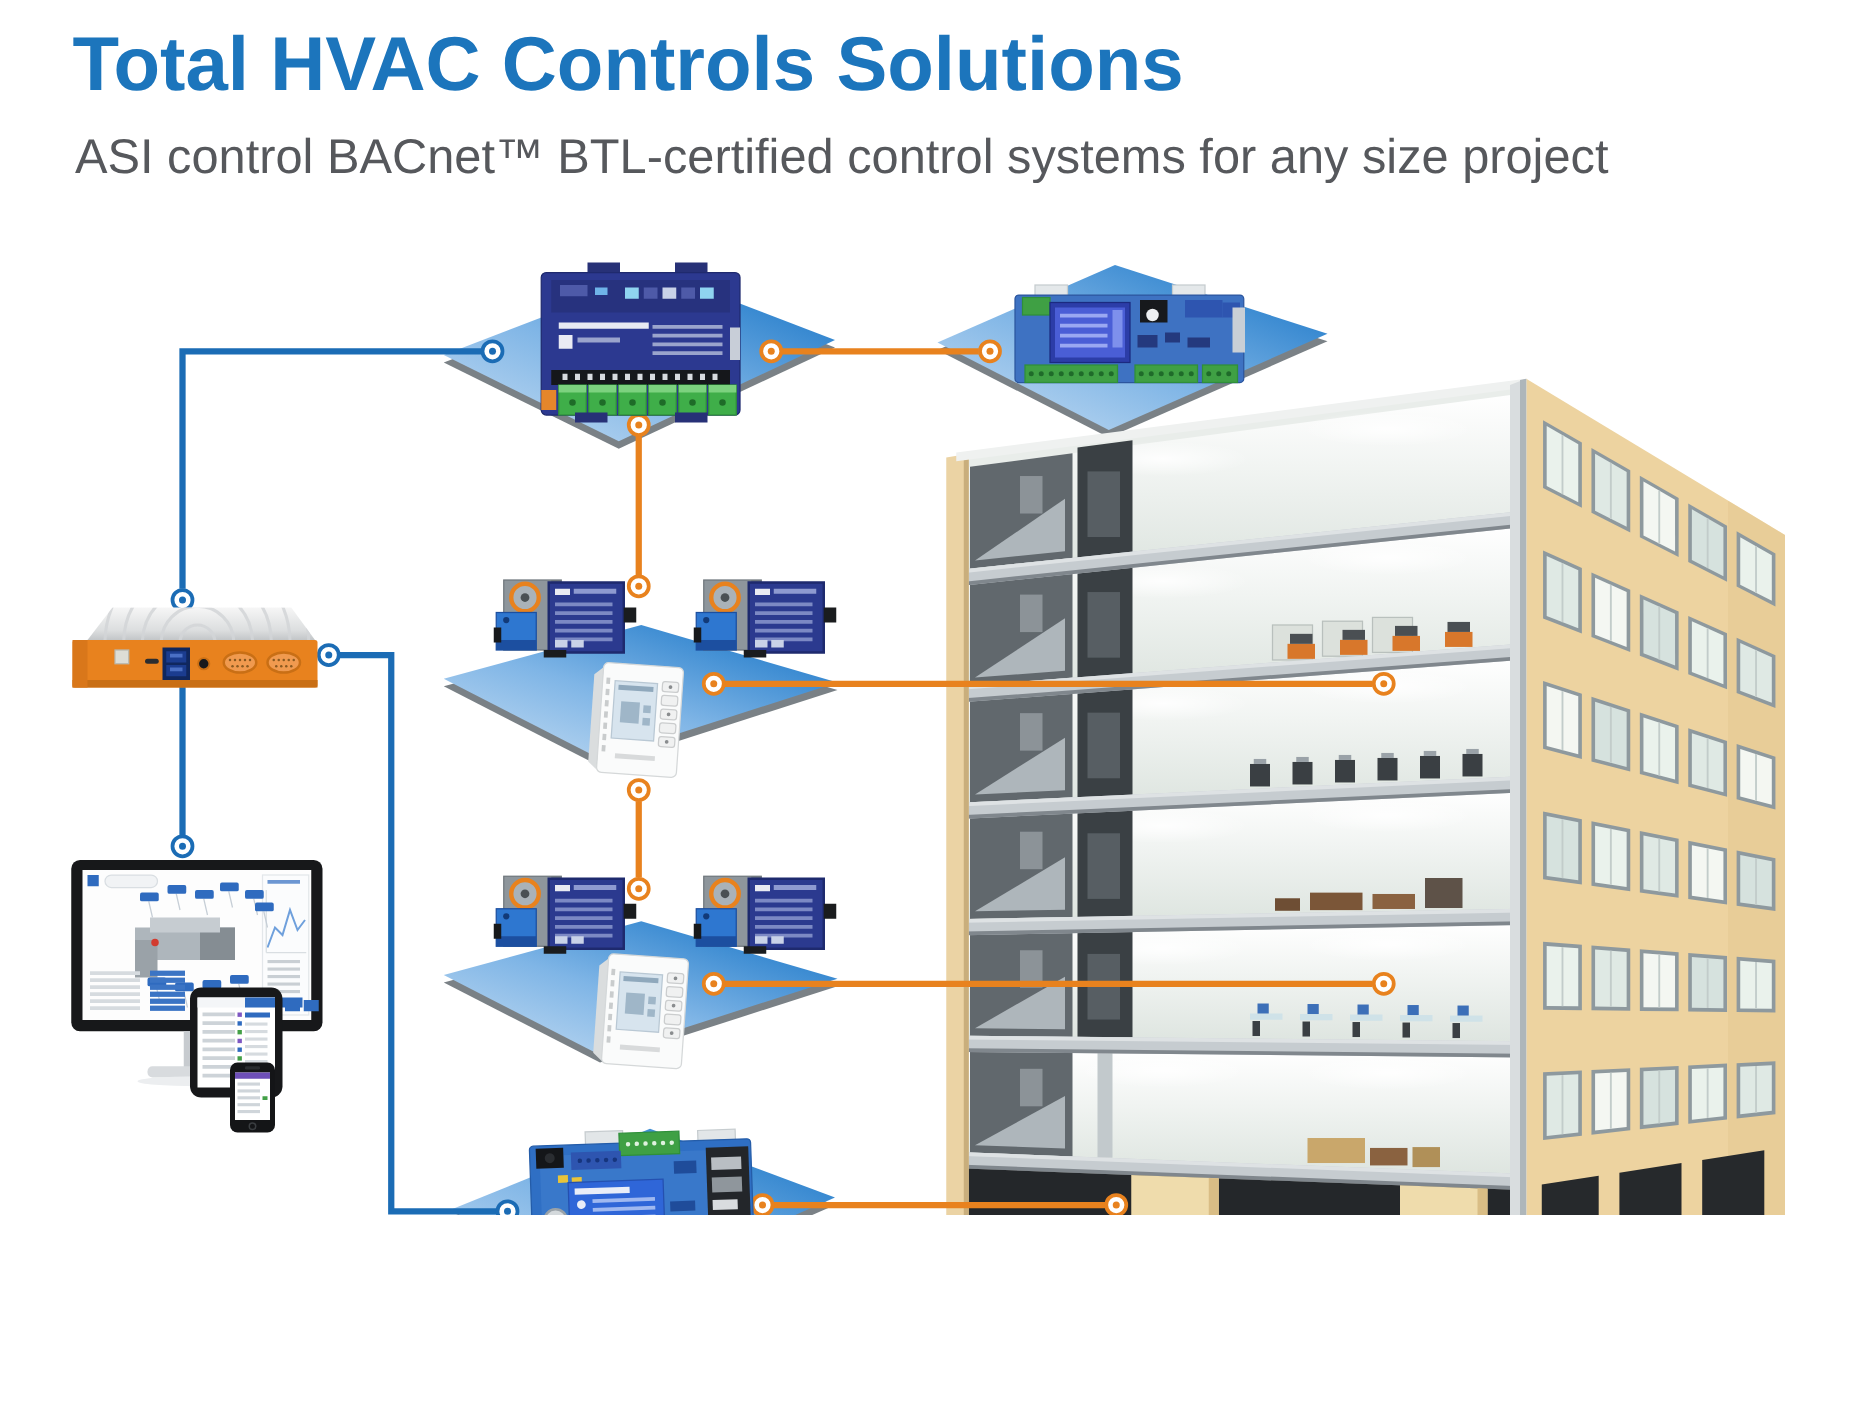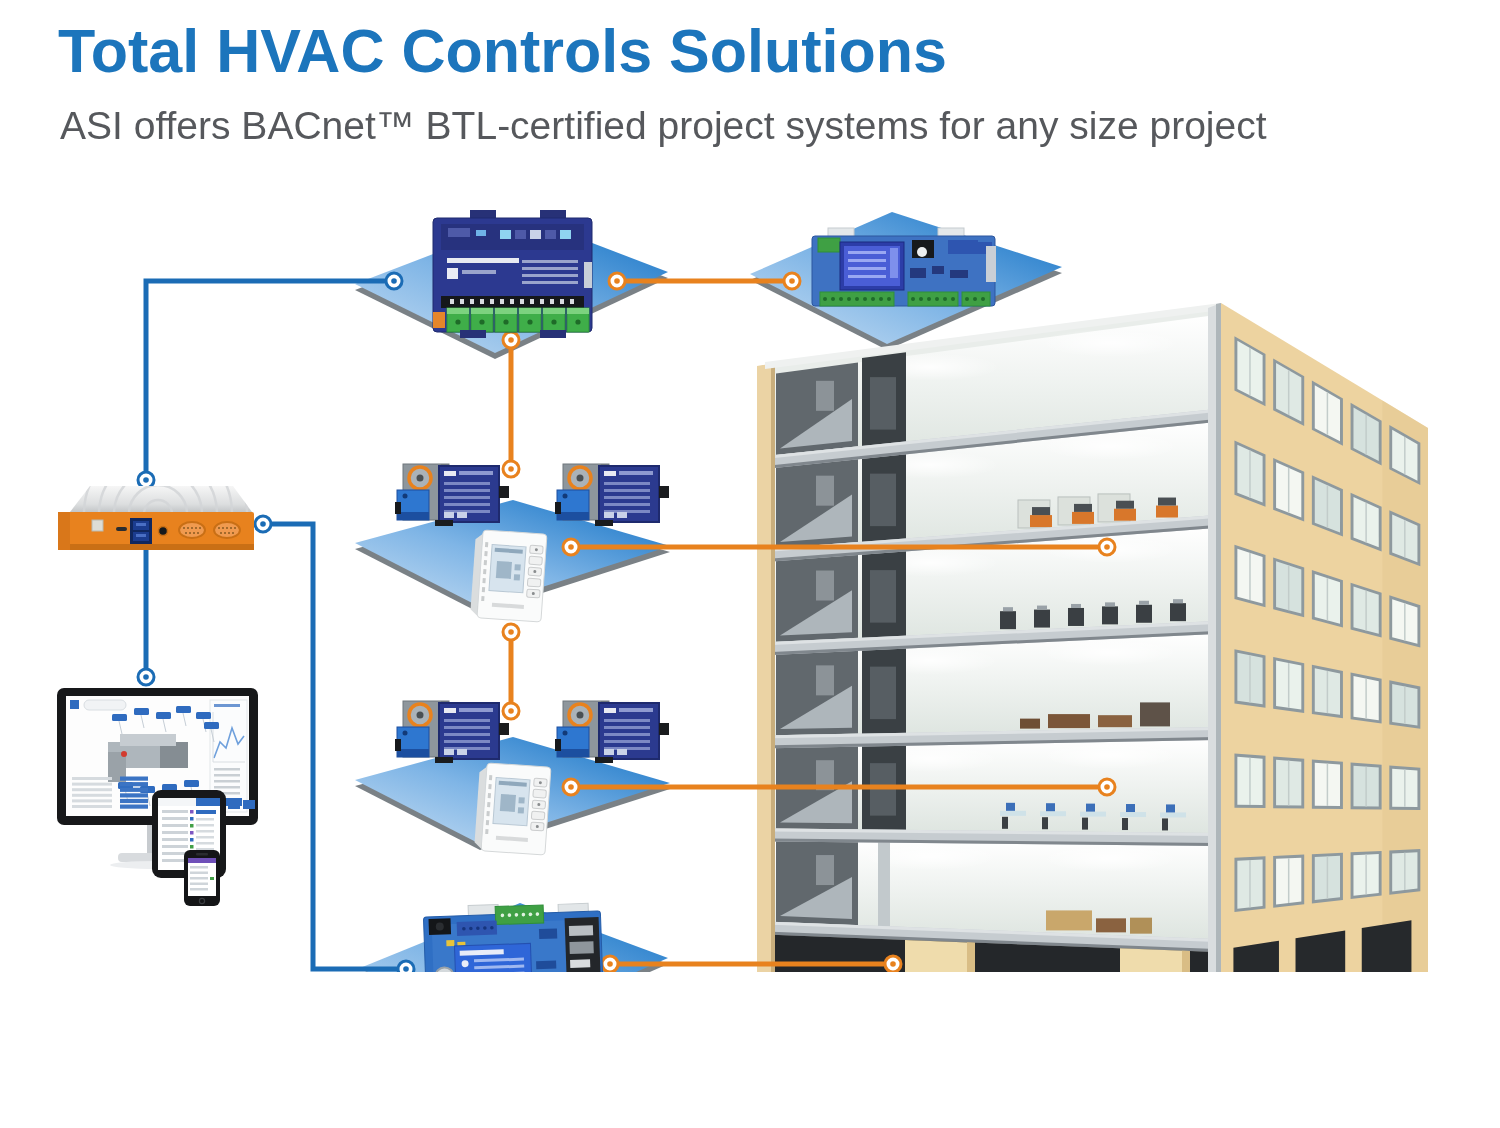--- a/index.html
+++ b/index.html
@@ -8,21 +8,21 @@
   .title{position:absolute;left:58px;top:16px;margin:0;font-size:61px;font-weight:700;
          letter-spacing:0px;}
   .subtitle{position:absolute;left:60px;top:104px;margin:0;font-size:39px;font-weight:400;}
   svg{position:absolute;left:0;top:0;}
 </style>
 </head>
 <body>
 
 <div class="page">
   <h1 class="title" style="color: rgb(28, 117, 188);">Total HVAC Controls Solutions</h1>
-  <p class="subtitle" style="color: rgb(86, 88, 92);">ASI offers BACnet™ BTL-certified project systems for any size project</p>
+  <p class="subtitle" style="color: rgb(86, 88, 92);">ASI control BACnet™ BTL-certified control systems for any size project</p>
 
   <svg id="diagram" width="1500" height="1128" viewBox="0 0 1500 1128">
     <defs>
       <linearGradient id="platGrad" x1="0%" y1="100%" x2="100%" y2="0%">
         <stop offset="0" stop-color="#C9DFF3"></stop>
           <stop offset="0.45" stop-color="#7FB5E6"></stop>
         <stop offset="1" stop-color="#0E6FC4"></stop>
       </linearGradient>
       <linearGradient id="silv" x1="0" y1="0" x2="0" y2="1">
         <stop offset="0" stop-color="#F6F6F6"></stop>

